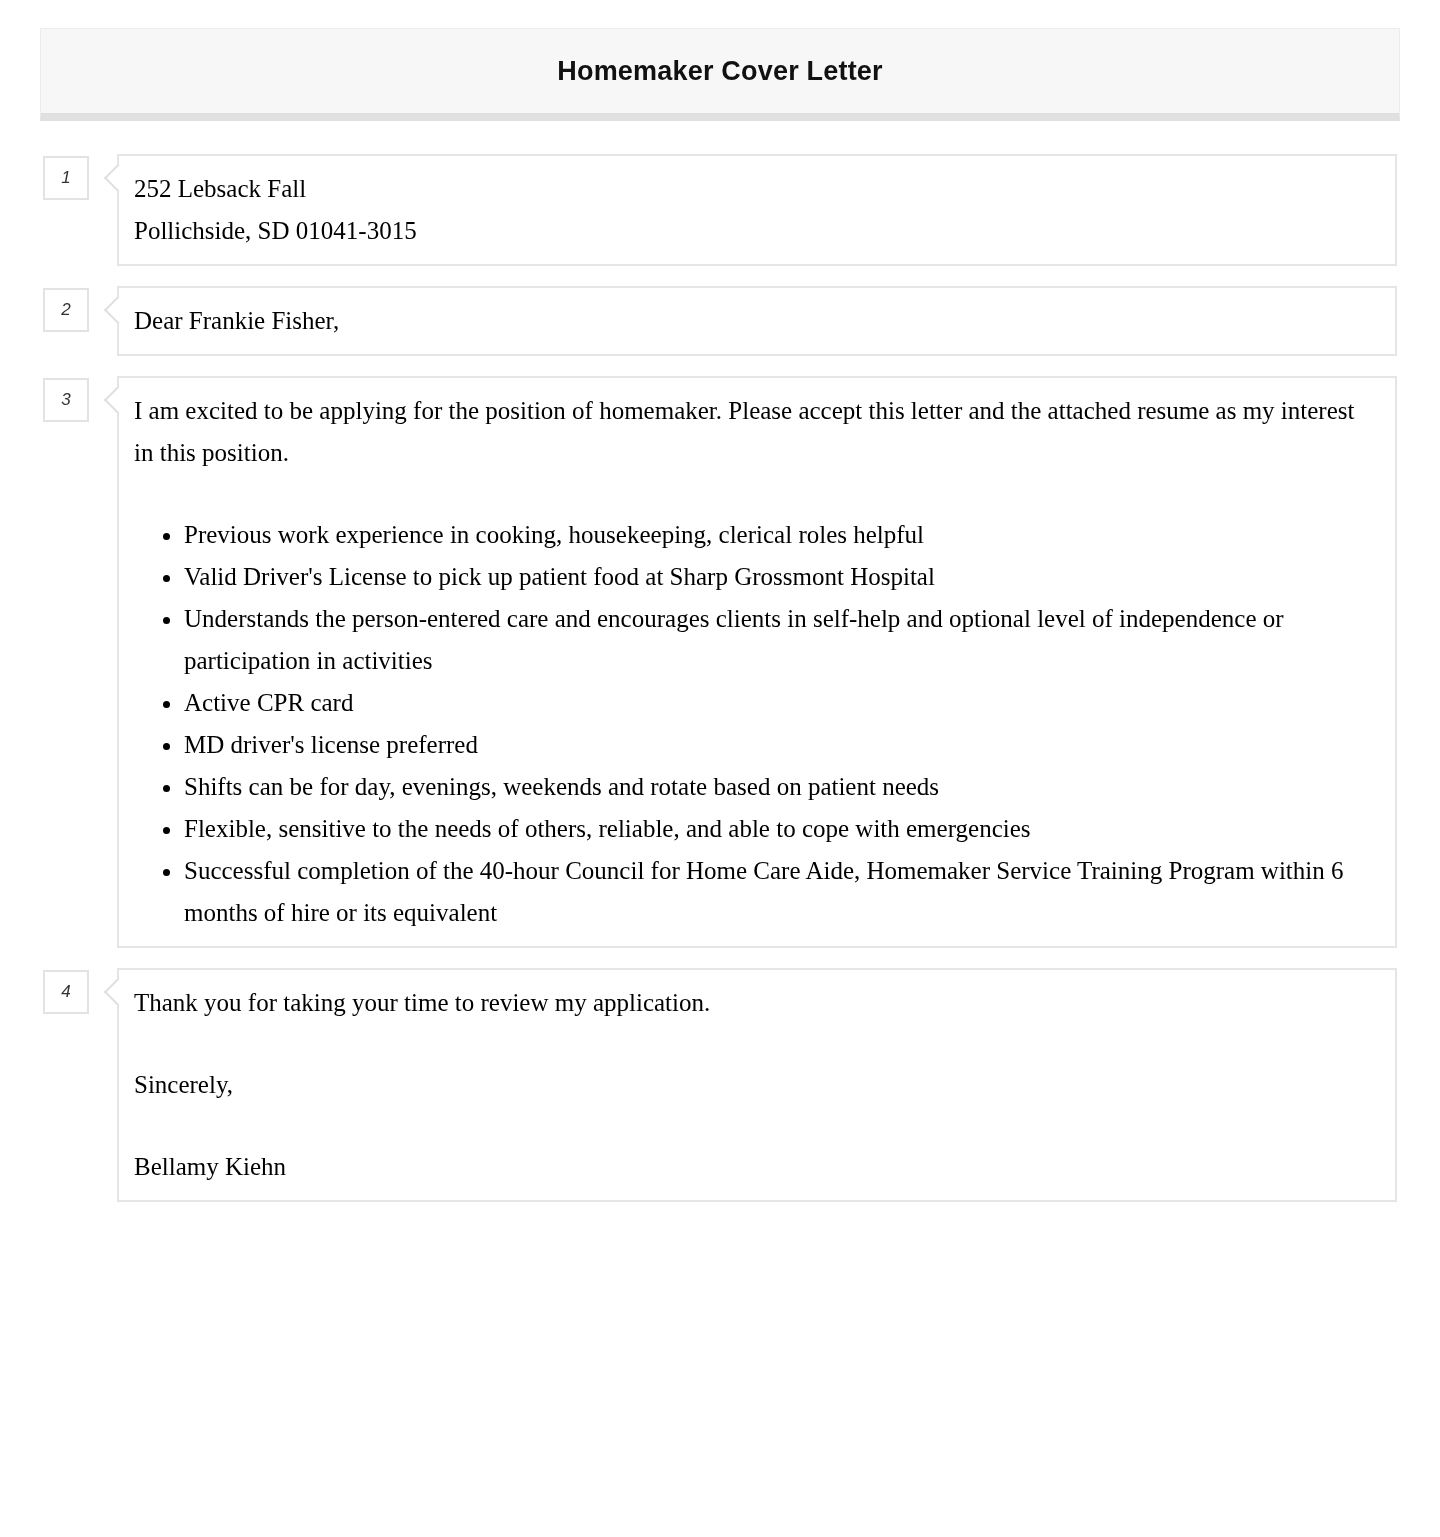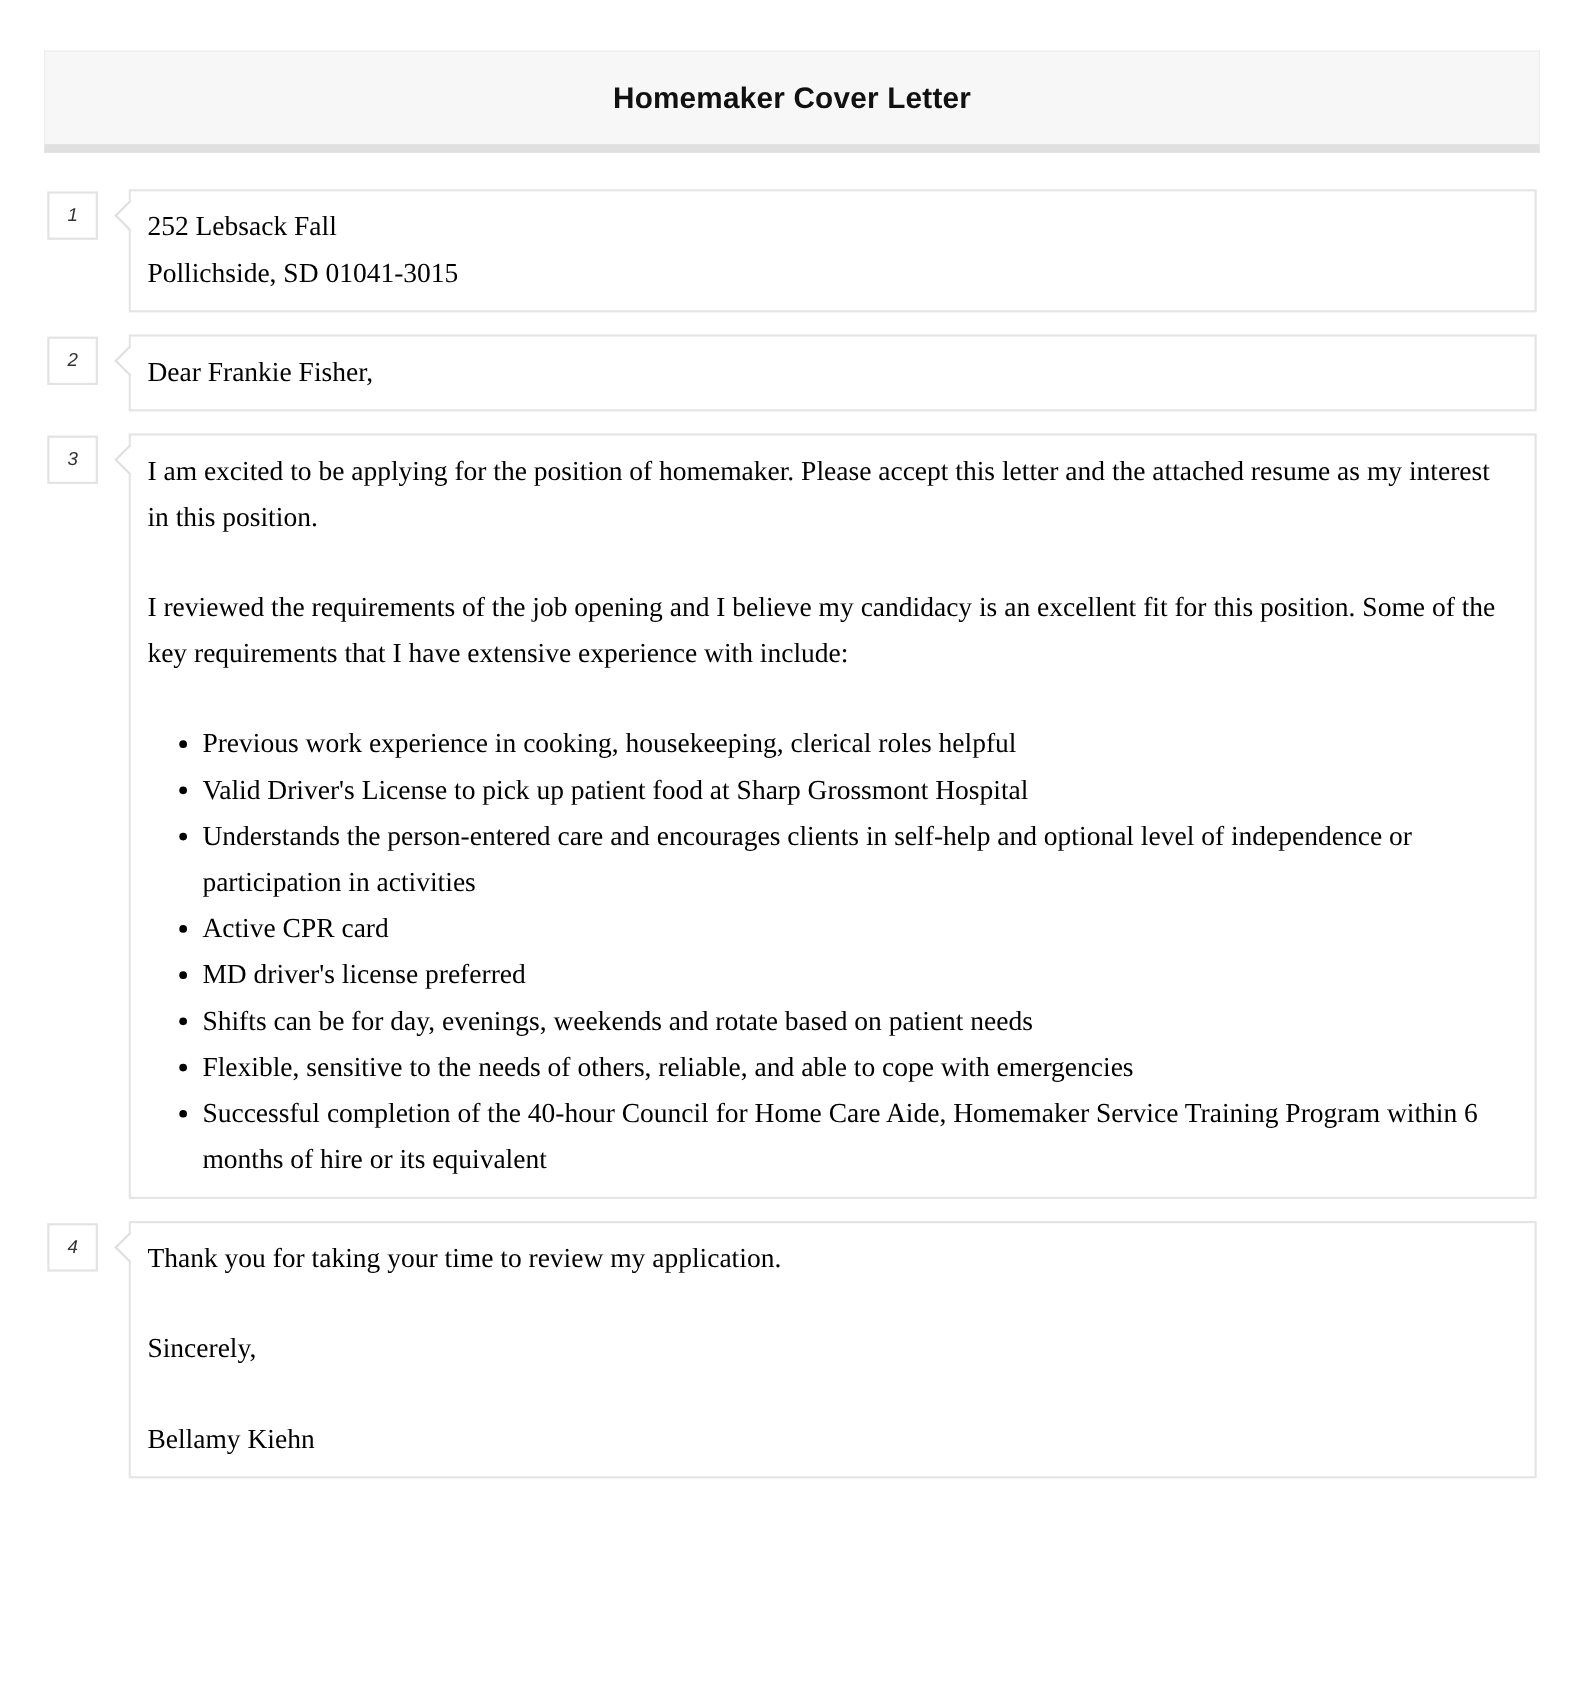--- a/index.html
+++ b/index.html
@@ -6,21 +6,21 @@
   html, body { margin: 0; padding: 0; background: #ffffff; }
   body {
     width: 1440px;
     min-height: 1537px;
     font-family: "Liberation Serif", serif;
     color: #000;
   }
 
   
   .doc-header {
-    margin: 46px 40px 0 40px;
+    margin: 28px 40px 0 40px;
     height: 93px;
     background: #f7f7f7;
     border: 1px solid #ececec;
     border-bottom: 8px solid #e0e0e0;
     display: flex;
     align-items: center;
     justify-content: center;
   }
   .doc-title {
     font-family: "Liberation Sans", sans-serif;
@@ -111,21 +111,20 @@
     <div class="badge">2</div>
     <div class="box">
       <div class="bold">Dear Frankie Fisher,</div>
     </div>
   </div>
 
   <div class="section">
     <div class="badge">3</div>
     <div class="box">
       <p>I am excited to be applying for the position of homemaker. Please accept this letter and the attached resume as my interest in this position.</p>
-      <p>I reviewed the requirements of the job opening and I believe my candidacy is an excellent fit for this position. Some of the key requirements that I have extensive experience with include:</p>
       <ul>
         <li>Previous work experience in cooking, housekeeping, clerical roles helpful</li>
         <li>Valid Driver's License to pick up patient food at Sharp Grossmont Hospital</li>
         <li>Understands the person-entered care and encourages clients in self-help and optional level of independence or participation in activities</li>
         <li>Active CPR card</li>
         <li>MD driver's license preferred</li>
         <li>Shifts can be for day, evenings, weekends and rotate based on patient needs</li>
         <li>Flexible, sensitive to the needs of others, reliable, and able to cope with emergencies</li>
         <li>Successful completion of the 40-hour Council for Home Care Aide, Homemaker Service Training Program within 6 months of hire or its equivalent</li>
       </ul>

